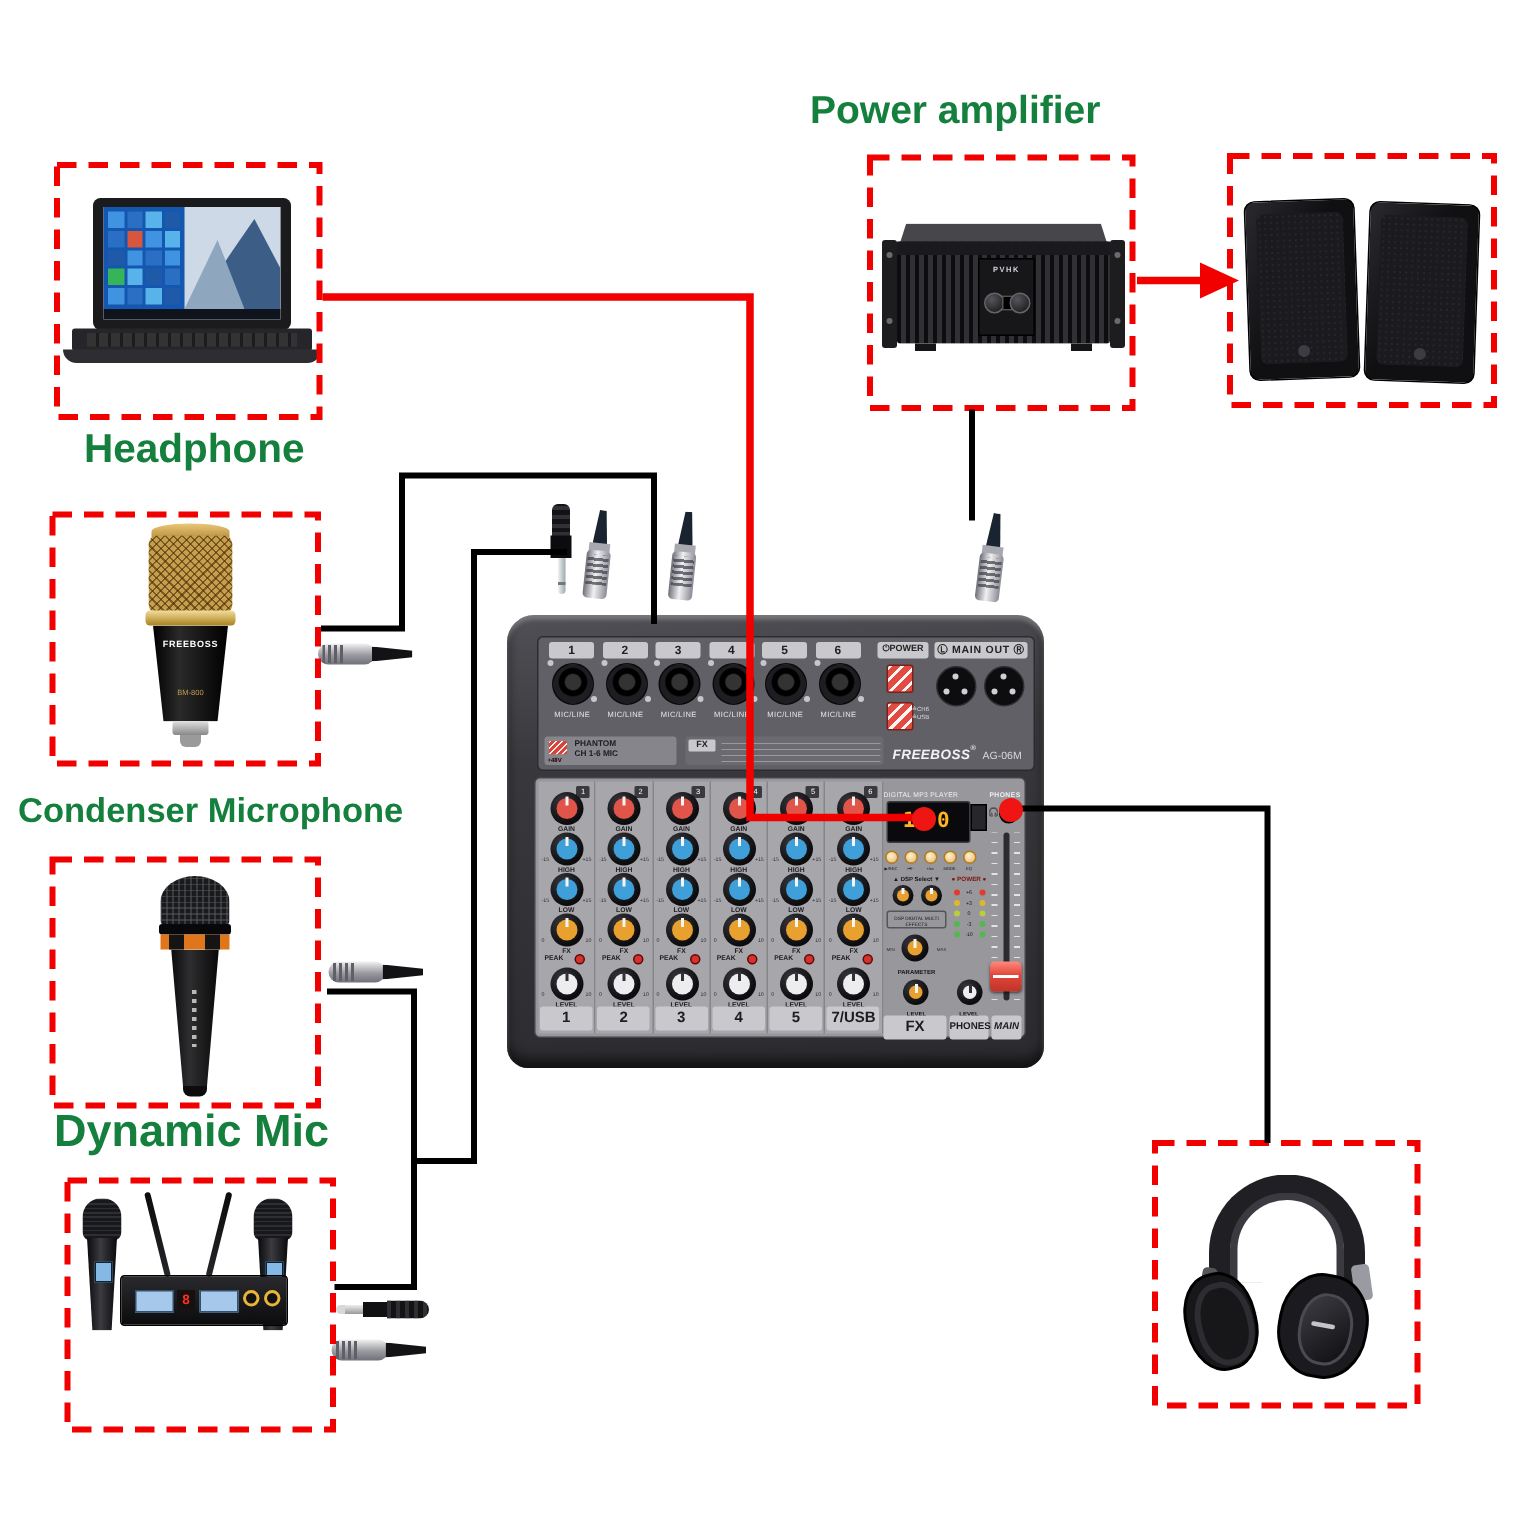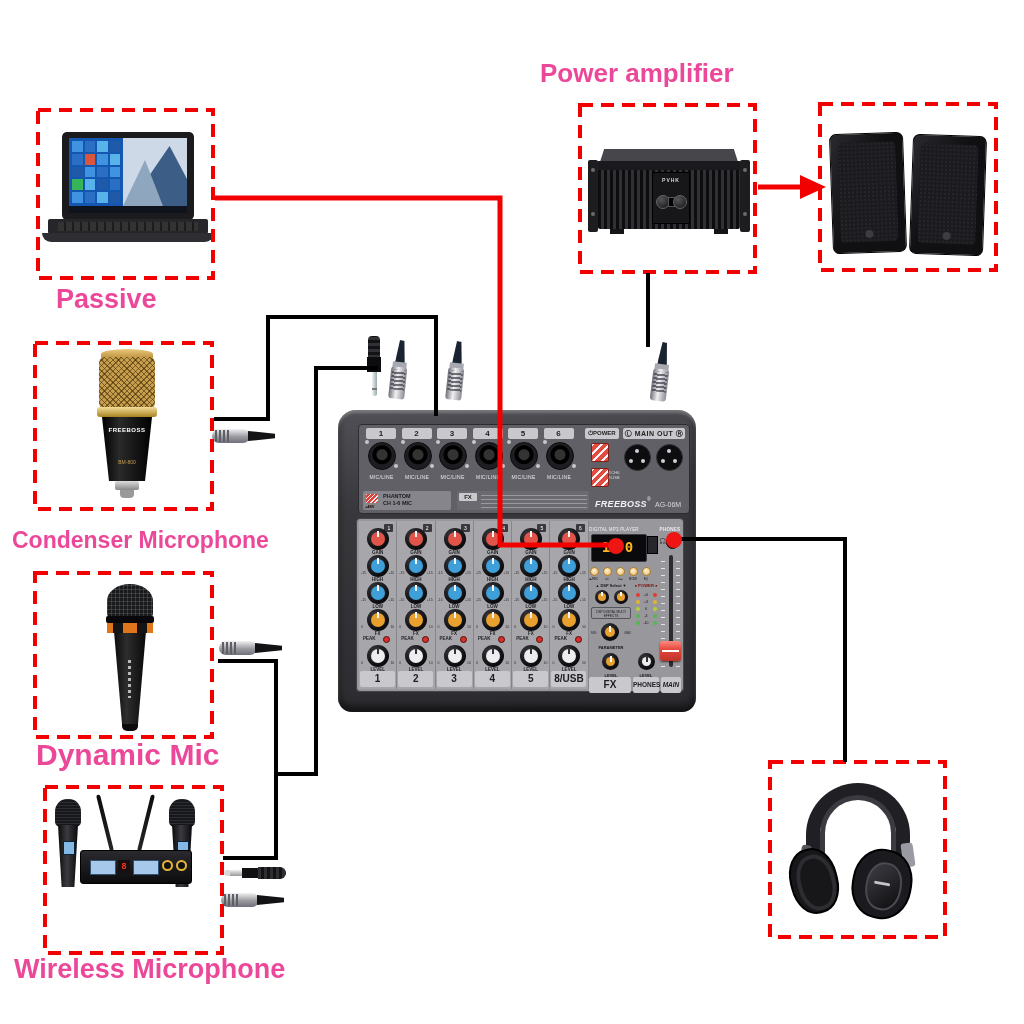--- a/index.html
+++ b/index.html
@@ -2,21 +2,21 @@
 <html><head>
 <meta charset="utf-8">
 <style>
   html,body{margin:0;padding:0;background:#fff;}
   #canvas{position:relative;width:1024px;height:1024px;background:#fff;overflow:hidden;
           font-family:"Liberation Sans",sans-serif;}
   .abs{position:absolute;}
   
   #title-banner{left:15px;top:30px;width:340px;height:47px;background:#ffff00;z-index:4;}
   #title-banner span{display:block;padding-left:17px;line-height:47px;font-size:29px;font-weight:bold;color:#000;}
-  .caption{font-weight:bold;color:#ec4899;z-index:4;white-space:nowrap;}
+  .caption{font-weight:bold;color:#15803d;z-index:4;white-space:nowrap;}
   
   .dev{z-index:5;}
   
   #laptop-screen{left:62px;top:132px;width:132px;height:88px;background:#1b1b1d;border-radius:5px;}
   #laptop-display{left:69px;top:138px;width:118px;height:75px;background:#c2cedd;overflow:hidden;}
   #laptop-tiles{position:absolute;left:0;top:0;width:54px;height:68px;background:#1457b0;
      display:grid;grid-template-columns:repeat(4,1fr);grid-template-rows:repeat(5,1fr);gap:2px;padding:3px;box-sizing:border-box;}
   #laptop-tiles i{display:block;}
   #laptop-mountain{position:absolute;right:0;top:0;width:64px;height:68px;background:#cdd9e6;}
   #laptop-mountain i{position:absolute;display:block;}
@@ -241,24 +241,23 @@
   #tab-main{left:72px;width:20px;font-size:6.5px;font-style:italic;}
   
   #overlay{left:0;top:0;z-index:50;pointer-events:none;}
 </style>
 </head>
 <body>
 
 <div id="canvas">
 
 
-  <div class="abs caption" style="left:56px;top:284px;font-size:27px;">Passive</div>
+  <div class="abs caption" style="left:56px;top:284px;font-size:27px;">Headphone</div>
   <div class="abs caption" style="left:36px;top:738px;font-size:30px;">Dynamic Mic</div>
   <div class="abs caption" style="left:12px;top:527px;font-size:23px;">Condenser Microphone</div>
-  <div class="abs caption" style="left:14px;top:954px;font-size:27px;">Wireless Microphone</div>
   <div class="abs caption" style="left:540px;top:58px;font-size:26px;">Power amplifier</div>
 
   <div class="abs dev" id="laptop-screen"></div>
   <div class="abs dev" id="laptop-display">
     <div id="laptop-mountain">
         <i id="lm1"></i>
         <i id="lm2"></i>
       </div>
     <div id="laptop-tiles">
       <i style="background:#3f93e0"></i>
@@ -648,21 +647,21 @@
     <div class="knob ko kn-fx"></div>
     <span class="scale sc-l y-fx">0</span>
             <span class="scale sc-r y-fx">10</span>
     <div class="klabel kl-fx">FX</div>
     <div class="peak">PEAK</div>
     <div class="peakled"></div>
     <div class="knob kw kn-level"></div>
     <span class="scale sc-l y-lv">0</span>
             <span class="scale sc-r y-lv">10</span>
     <div class="klabel kl-level">LEVEL</div>
-    <div class="btab">8/USB</div>
+    <div class="btab">7/USB</div>
   </div>
 </div>
       <div id="right-panel">
         <div id="mp3-box">
           <div id="mp3-header">DIGITAL MP3 PLAYER</div>
           <div id="mp3-display">
             <div id="mp3-digits">110</div>
           </div>
           <div id="mp3-usb"></div>
         </div>

